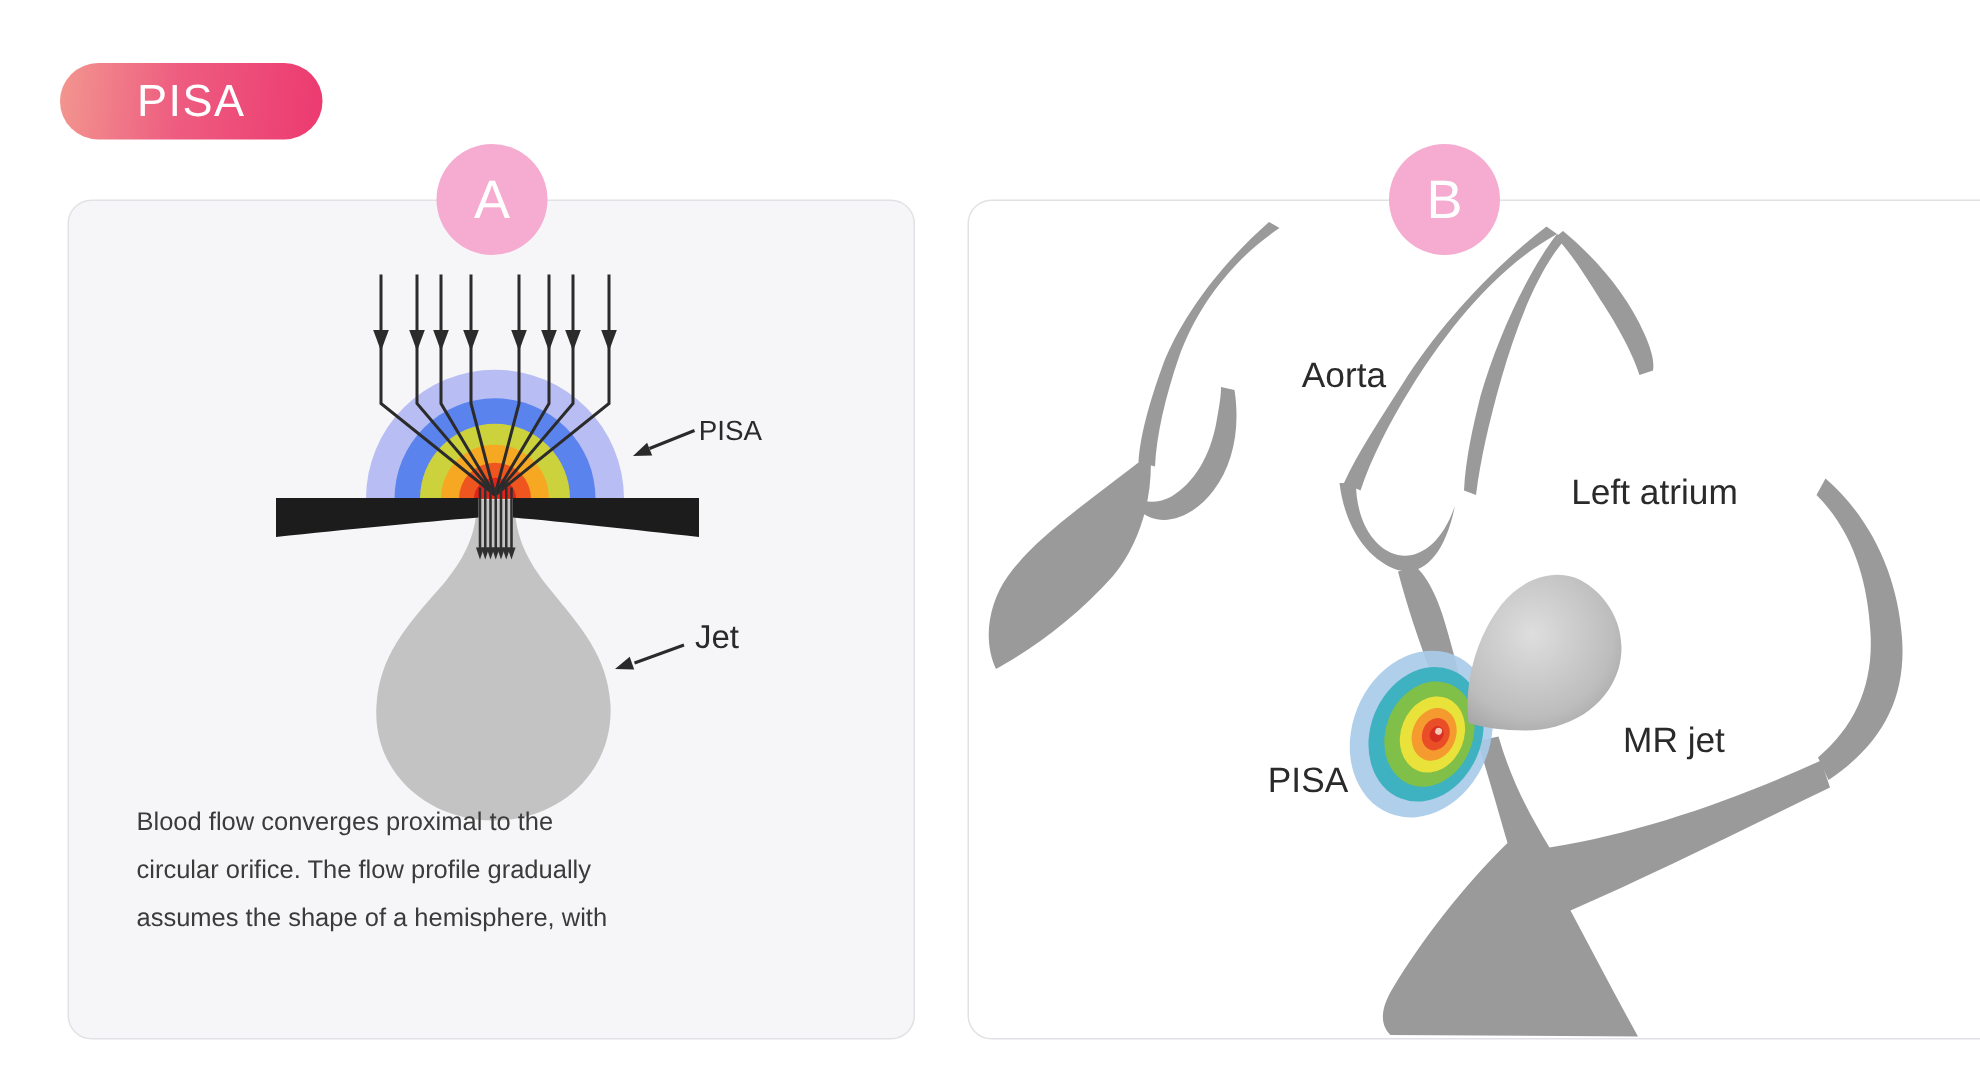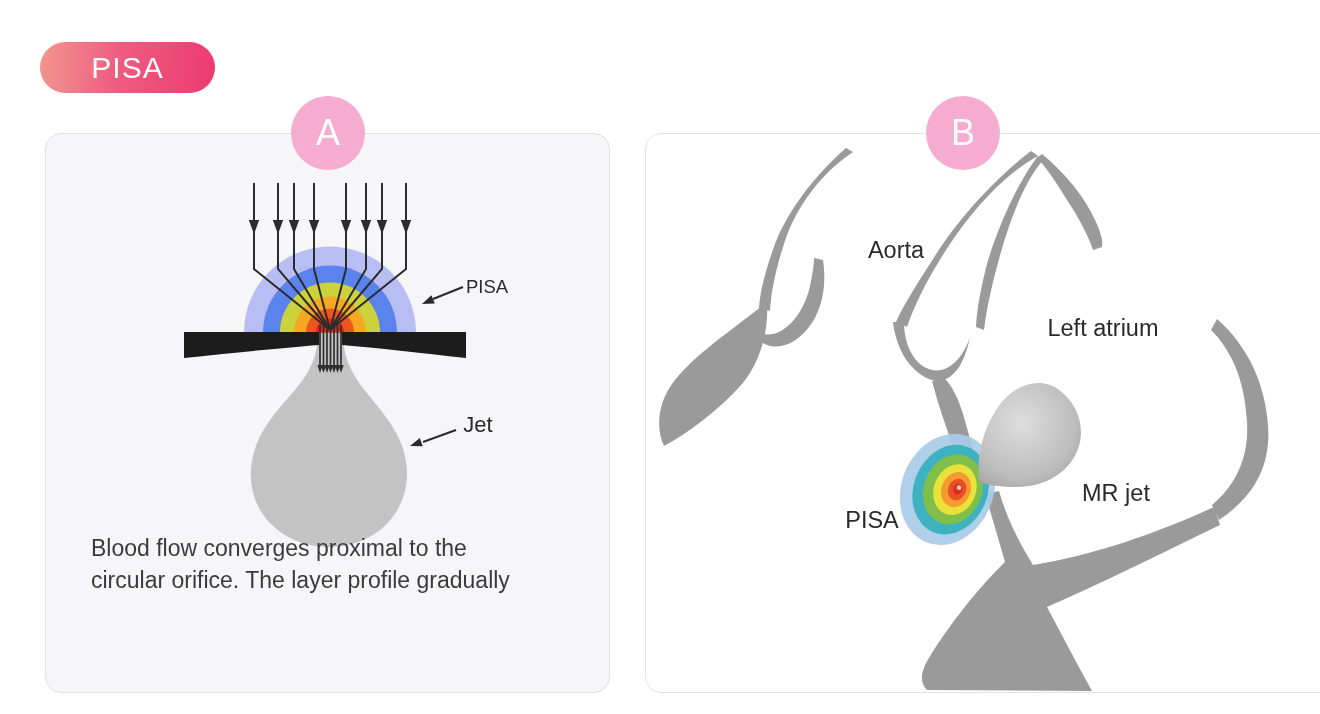--- a/index.html
+++ b/index.html
@@ -12,21 +12,21 @@
          border:1.5px solid #e2e2e6;box-sizing:border-box;}
   #panel-a{left:45px;width:565px;background:#f6f6f8;}
   #panel-b{left:645px;width:739px;background:#ffffff;}
   .letter-circle{position:absolute;top:96px;width:74px;height:74px;border-radius:50%;
          display:flex;align-items:center;justify-content:center;
          color:#fff;font-size:36px;font-weight:400;z-index:5;}
   #letter-a{left:291px;}
   #letter-b{left:926px;}
   .panel svg{position:absolute;left:0;top:0;pointer-events:none;}
   .caption{position:absolute;left:45px;top:398px;width:490px;
-           font-size:23px;line-height:32px;color:#3b3b3b;}
+           font-size:17px;line-height:32px;color:#3b3b3b;}
   .diagram-label{fill:#2a2a2a;}
 </style>
 </head>
 <body>
 
 <div class="badge" id="pisa-badge" style="background: linear-gradient(95deg, rgb(242, 150, 143) 0%, rgb(238, 92, 128) 45%, rgb(236, 58, 112) 100%);">
   <span>PISA</span>
 </div>
 
 <div class="panel" id="panel-a">
@@ -92,21 +92,22 @@
     </g>
 
     <g>
       <line x1="410" y1="296" x2="377" y2="308" stroke="#2a2a2a" stroke-width="2"></line>
       <polygon points="364,312 373.8,303.9 376.8,312.3" fill="#2a2a2a"></polygon>
       <text x="432" y="298" text-anchor="middle" font-size="22" class="diagram-label">Jet</text>
     </g>
   </svg>
   <div class="caption" id="panel-a-caption">
       <div>Blood flow converges proximal to the</div>
-      <div>circular orifice. The layer profile gradually</div>
+      <div>circular orifice. The flow profile gradually</div>
+      <div>assumes the shape of a hemisphere, with</div>
     </div>
 </div>
 
 <div class="panel" id="panel-b">
   <svg width="630" height="560" viewBox="0 0 630 560">
     <defs>
       <radialGradient id="jetGrad" cx="0.42" cy="0.38" r="0.75">
         <stop offset="0" stop-color="#dedede"></stop>
         <stop offset="0.7" stop-color="#bdbdbd"></stop>
         <stop offset="1" stop-color="#a0a0a0"></stop>

